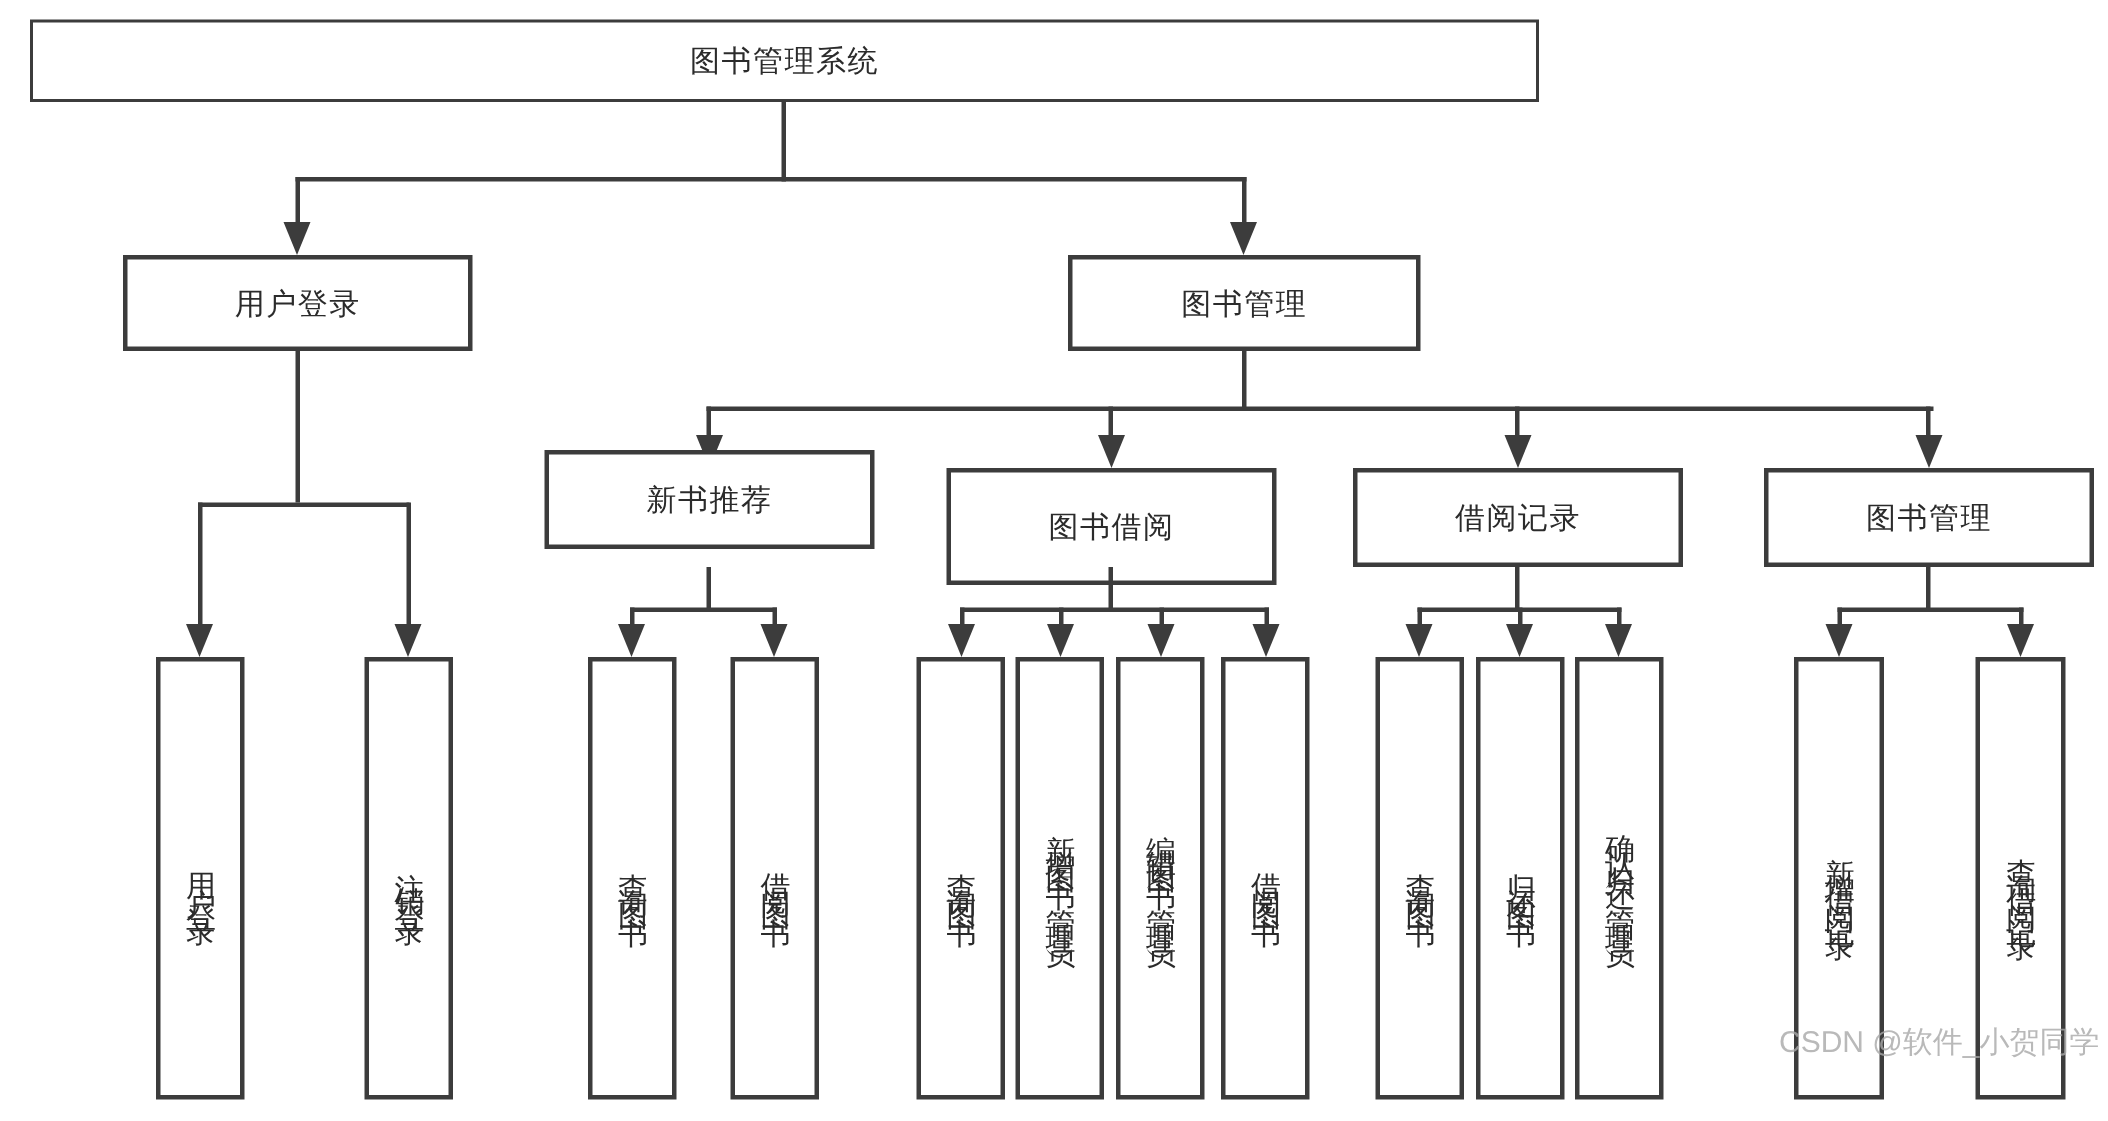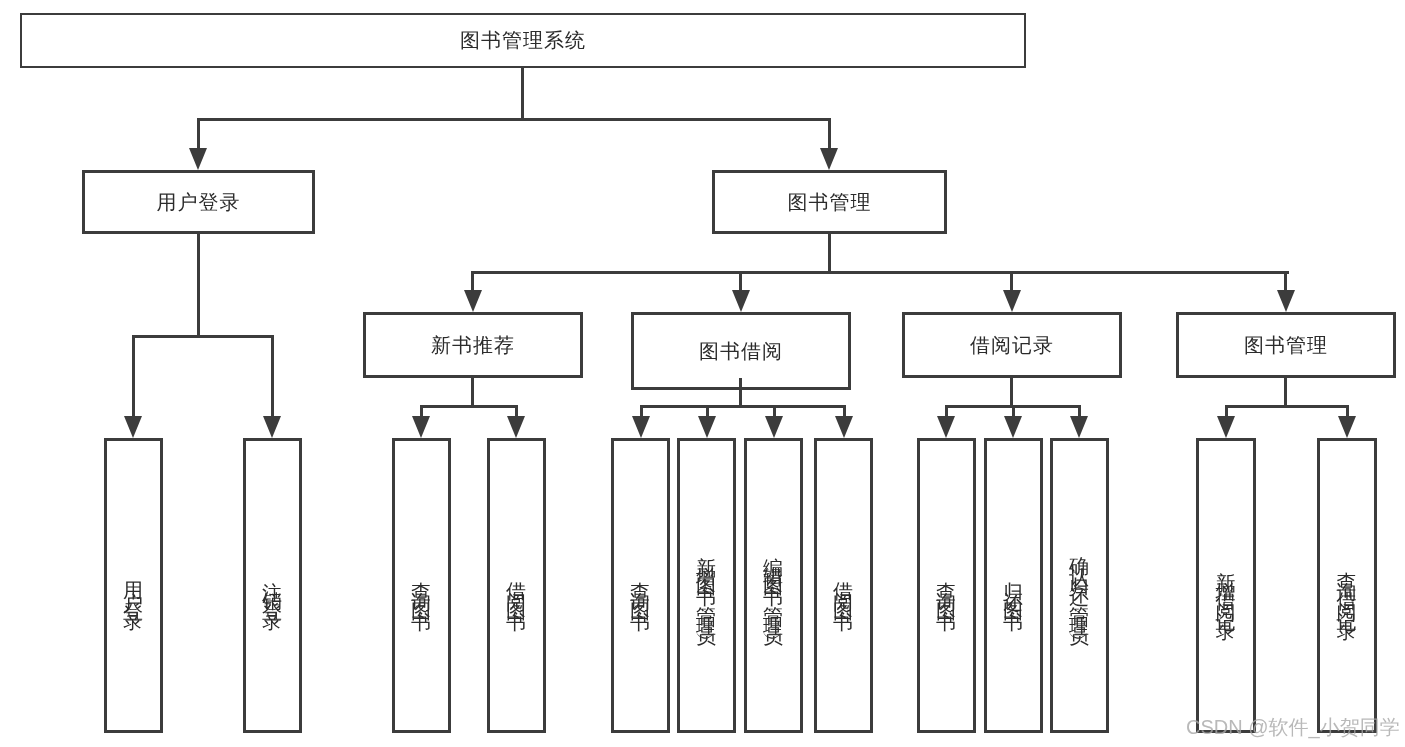--- a/index.html
+++ b/index.html
@@ -41,21 +41,21 @@
   .arrow {
     position: absolute;
     width: 0; height: 0;
     border-left: 9px solid transparent;
     border-right: 9px solid transparent;
     border-top: 22px solid #3c3c3c;
   }
   .watermark {
     position: absolute;
     left: 1186px;
-    top: 714px;
+    top: 681px;
     font-size: 20px;
     color: rgba(168,168,168,0.8);
     white-space: nowrap;
     z-index: 5;
   }
 </style>
 </head>
 <body>
 
 <div class="canvas">
@@ -89,21 +89,21 @@
   <div class="hline" style="left:471px; top:271px; width:818px;"></div>
   <div class="vline" style="left:471px; top:271px; height:22px;"></div>
   <div class="arrow" style="left:464px; top:290px;"></div>
   <div class="vline" style="left:739px; top:271px; height:22px;"></div>
   <div class="arrow" style="left:732px; top:290px;"></div>
   <div class="vline" style="left:1010px; top:271px; height:22px;"></div>
   <div class="arrow" style="left:1003px; top:290px;"></div>
   <div class="vline" style="left:1284px; top:271px; height:22px;"></div>
   <div class="arrow" style="left:1277px; top:290px;"></div>
 
-  <div class="box" style="left:363px; top:312px; width:220px; height:66px;">
+  <div class="box" style="left:363px; top:300px; width:220px; height:66px;">
     <span class="hlabel">新书推荐</span>
   </div>
   <div class="box" style="left:631px; top:312px; width:220px; height:78px;">
     <span class="hlabel">图书借阅</span>
   </div>
   <div class="box" style="left:902px; top:312px; width:220px; height:66px;">
     <span class="hlabel">借阅记录</span>
   </div>
   <div class="box" style="left:1176px; top:312px; width:220px; height:66px;">
     <span class="hlabel">图书管理</span>

